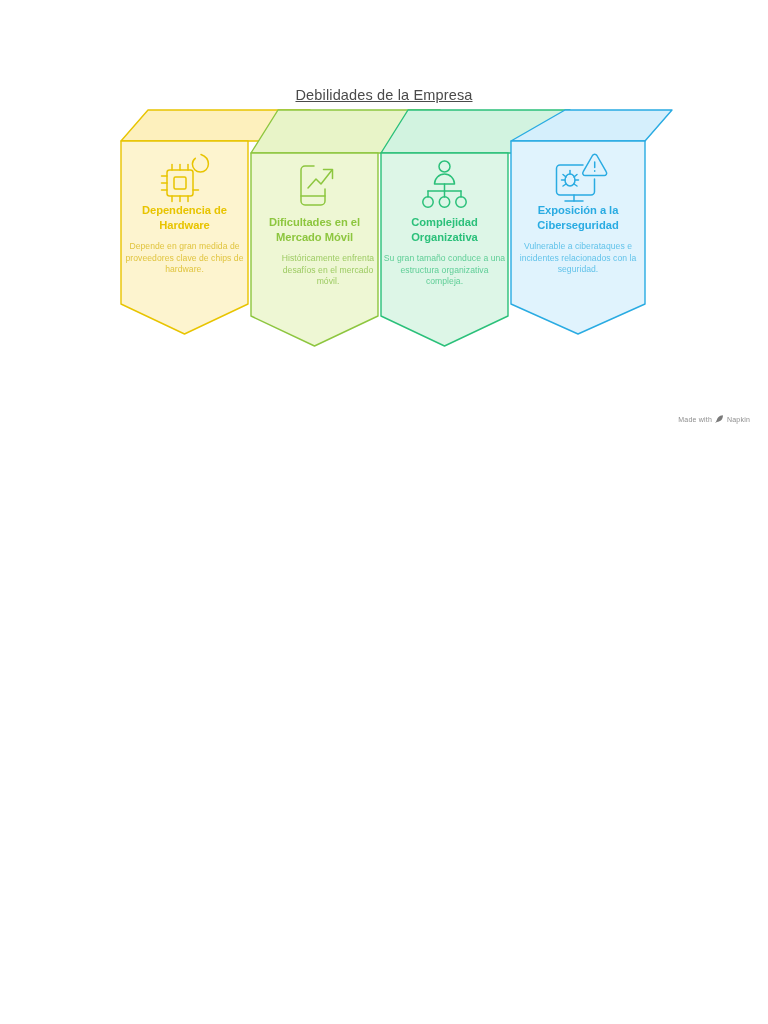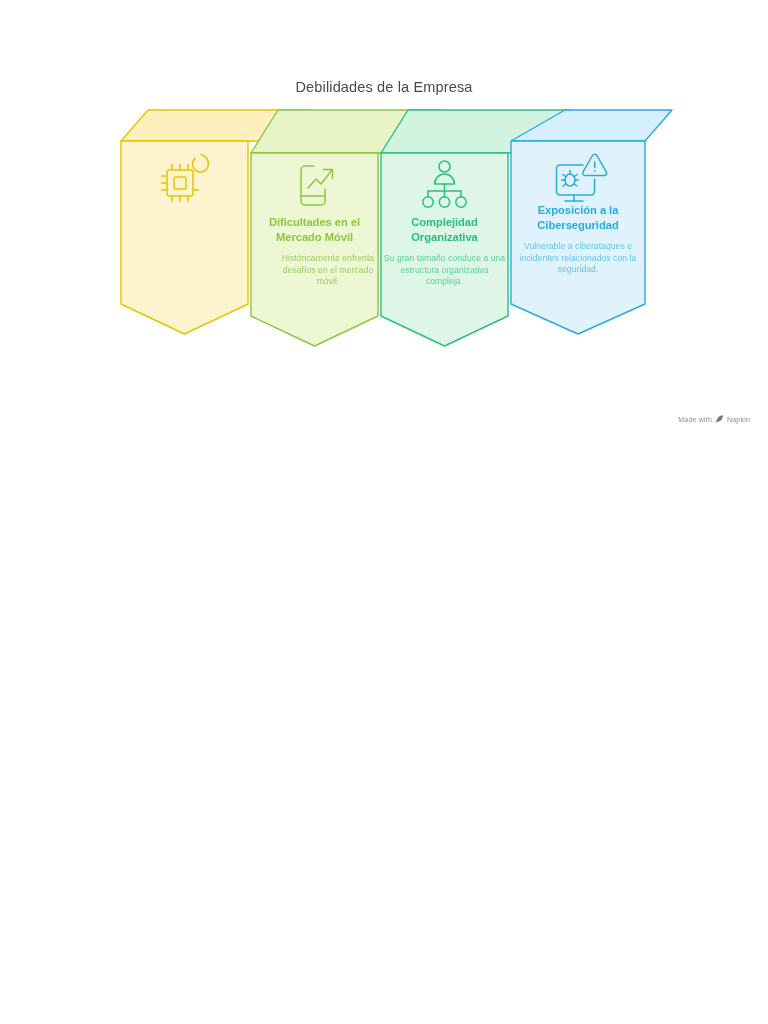--- a/index.html
+++ b/index.html
@@ -7,26 +7,27 @@
     width:768px;height:1024px;
     background:#ffffff;
     font-family:"Liberation Sans", sans-serif;
     overflow:hidden;
     position:relative;
   }
 
   
   .page-title{
     position:absolute;
-    top:79px;left:0;width:768px;
+    top:87px;left:0;width:768px;
     text-align:center;
     font-size:14.5px;
     font-weight:400;
     color:#4a4a4a;
     letter-spacing:.15px;
+    text-decoration:underline;
   }
 
   
   .stage{
     position:absolute;
     left:0;top:108px;
     width:768px;height:240px;
   }
   .stage svg{display:block;}
 
@@ -142,20 +143,24 @@
         <line x1="563" y1="78" x2="566" y2="76"></line>
         <line x1="577" y1="78" x2="574" y2="76"></line>
         <path d="M592.5 47.5a2.6 2.6 0 0 1 4.4 0l9.4 16.3a2.5 2.5 0 0 1-2.2 3.8h-18.8a2.5 2.5 0 0 1-2.2-3.8z"></path>
         <line x1="594.7" y1="54" x2="594.7" y2="59.5"></line>
         <line x1="594.7" y1="62.8" x2="594.7" y2="63.2"></line>
       </g>
     </g>
 
   </svg>
 
+  <div class="card-text" style="left:121px;top:95px;width:127px;">
+    <div class="card-heading" style="color:#e8c400;">Dependencia de Hardware</div>
+    <div class="card-body" style="color:#e0c43f;">Depende en gran medida de proveedores clave de chips de hardware.</div>
+  </div>
 
   <div class="card-text" style="left:251px;top:107px;width:127px;text-align:center;">
     <div class="card-heading" style="color:#8dc63f;">Dificultades en el Mercado Móvil</div>
     <div class="card-body" style="color:#9dcb63;margin-left:27px;">Históricamente enfrenta desafíos en el mercado móvil.</div>
   </div>
 
   <div class="card-text" style="left:381px;top:107px;width:127px;">
     <div class="card-heading" style="color:#2bc07a;">Complejidad Organizativa</div>
     <div class="card-body" style="color:#5fce97;">Su gran tamaño conduce a una estructura organizativa compleja.</div>
   </div>

